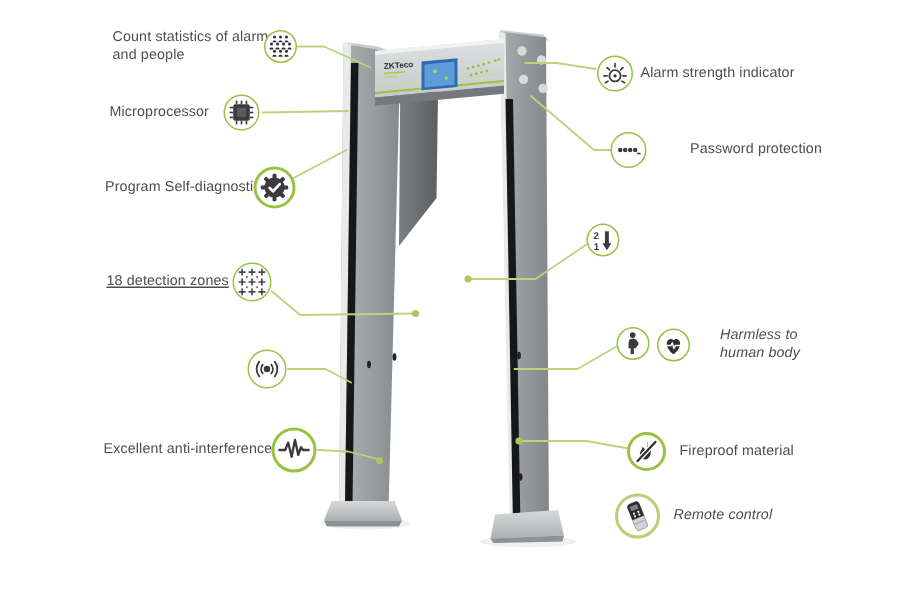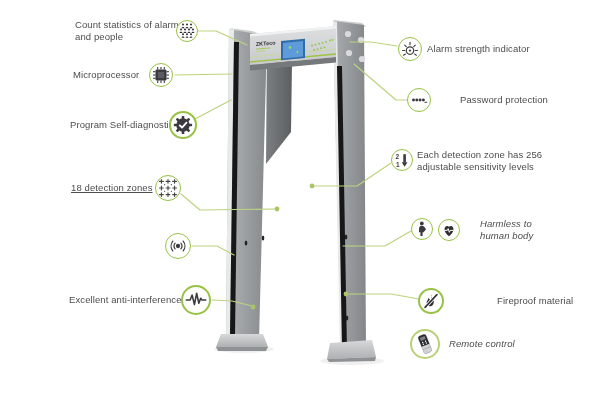--- a/index.html
+++ b/index.html
@@ -37,21 +37,21 @@
   #t-l0{left:75px;top:19px;width:110px;}
   #t-l1{left:73px;top:69px;text-align:center;}
   #t-l2{left:70px;top:119px;}
   #t-l3{left:71px;top:182px;text-decoration:underline;}
   #t-l4{left:74px;top:234px;}
   #t-l5{left:69px;top:294px;}
   #t-r0{left:427px;top:43px;}
   #t-r1{left:438px;top:94px;margin-left:22px;}
   #t-r2{left:417px;top:149px;width:135px;}
   #t-r3{left:480px;top:218px;font-style:italic;}
-  #t-r4{left:453px;top:295px;margin-left:44px;}
+  #t-r4{left:453px;top:295px;}
   #t-r5{left:449px;top:338px;font-style:italic;}
 </style>
 </head>
 <body>
 
 <div class="stage">
 
   <svg class="gate-svg" width="600" height="400" viewBox="0 0 600 400">
     <defs>
       <linearGradient id="gradL" x1="0" y1="0" x2="1" y2="0">
@@ -161,22 +161,20 @@
 
   <div class="label" id="t-l0">Count statistics of alarms
 and people</div>
   <div class="label" id="t-l1">Microprocessor</div>
   <div class="label" id="t-l2">Program Self-diagnostic</div>
   <div class="label" id="t-l3">18 detection zones</div>
   <div class="label" id="t-l5">Excellent anti-interference</div>
 
   <div class="label" id="t-r0">Alarm strength indicator</div>
   <div class="label" id="t-r1">Password protection</div>
-  <div class="label" id="t-r2">Each detection zone has 256
-adjustable sensitivity levels</div>
   <div class="label" id="t-r3">Harmless to
 human body</div>
   <div class="label" id="t-r4">Fireproof material</div>
   <div class="label" id="t-r5">Remote control</div>
 
   <div class="circle" id="c-l0">
     <svg viewBox="0 0 20 20" fill="#2f2f33">
       <g>
         <circle cx="6" cy="3.6" r="1"></circle>
           <path d="M4.6,7.2 C4.6,5.5 7.4,5.5 7.4,7.2 Z"></path>

